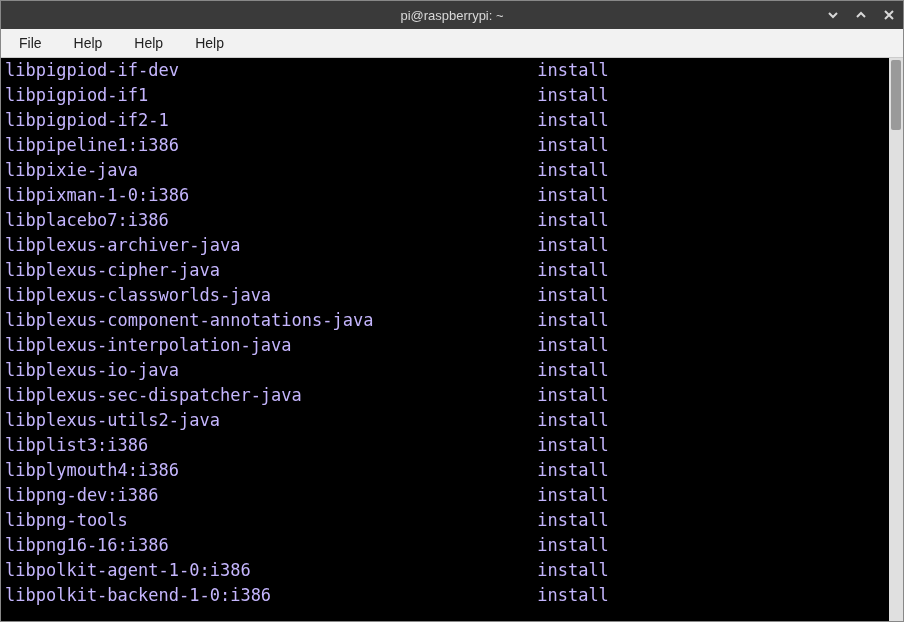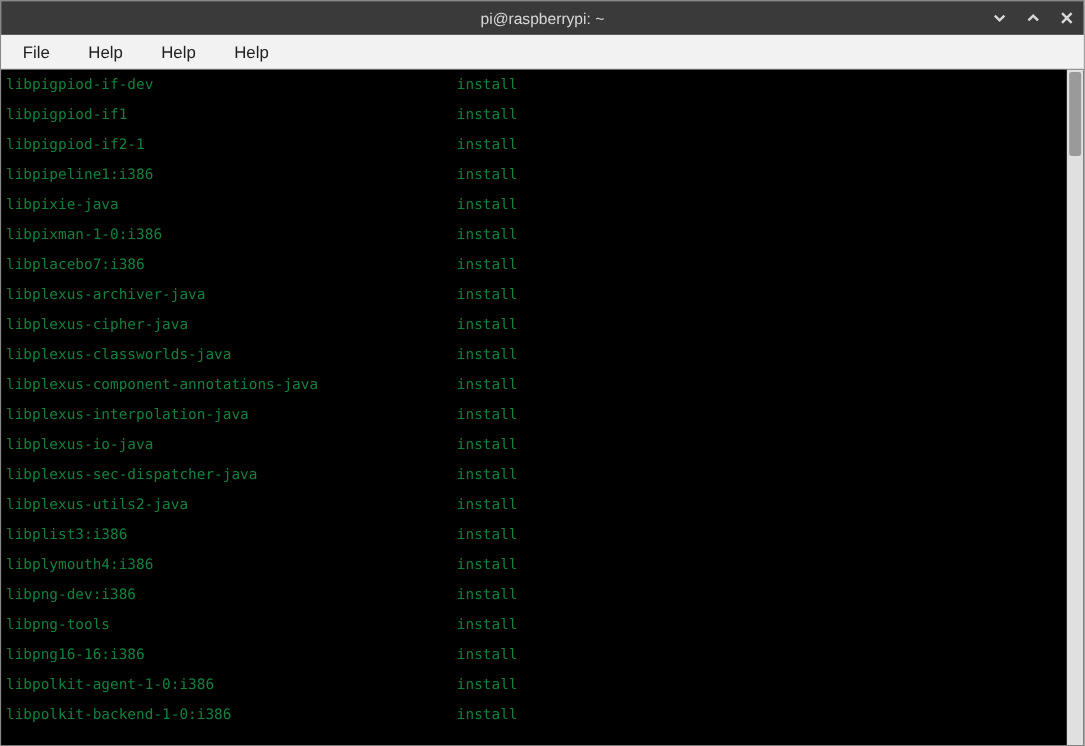--- a/index.html
+++ b/index.html
@@ -77,23 +77,23 @@
   .terminal-wrap {
     flex: 1 1 auto;
     position: relative;
     background: #000;
     display: flex;
     overflow: hidden;
   }
   .terminal {
     flex: 1 1 auto;
     background: #000;
-    color: #15803d;
+    color: #c4b5fd;
     font-family: "DejaVu Sans Mono", "Menlo", "Consolas", monospace;
-    font-size: 12px;
+    font-size: 17px;
     line-height: 25px;
     padding: 0 4px 0 4px;
     white-space: pre;
     overflow: hidden;
   }
   .term-line {
     display: block;
   }
   .scrollbar {
     width: 14px;

